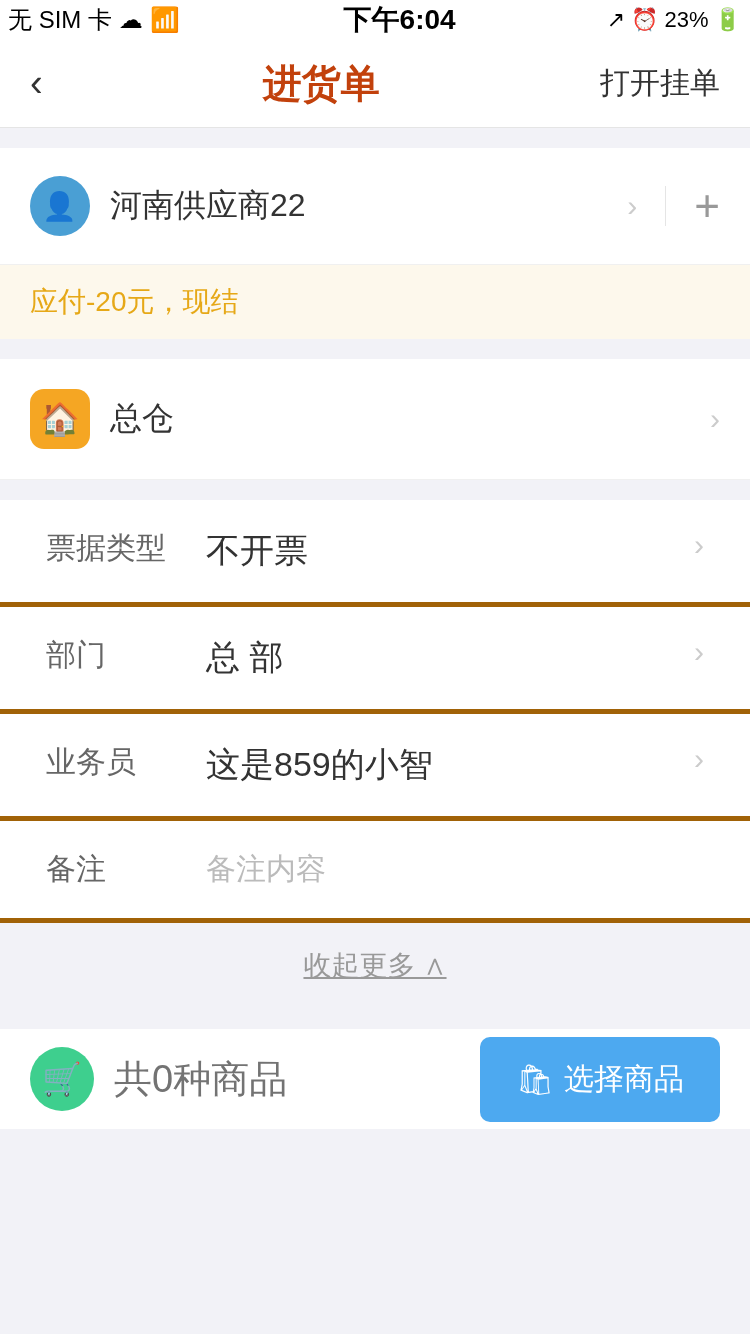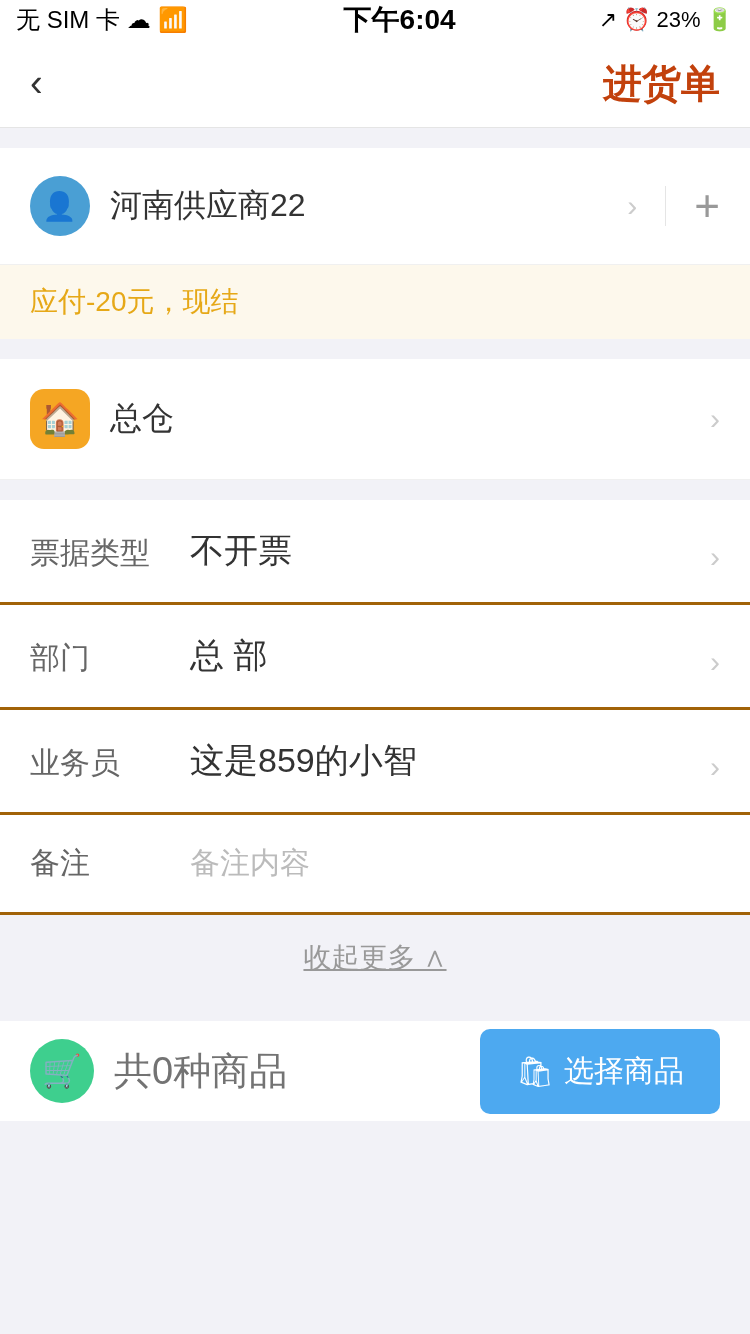--- a/index.html
+++ b/index.html
@@ -13,21 +13,21 @@
     }
 
     
     .status-bar {
       width: 100%;
       height: 40px;
       background: #fff;
       display: flex;
       align-items: center;
       justify-content: space-between;
-      padding: 0 16px;
+      padding: 0 8px;
       font-size: 24px;
       color: #000;
     }
     .status-left { display: flex; align-items: center; gap: 8px; }
     .status-center { font-weight: 600; font-size: 28px; margin-left: 12px; }
     .status-right { display: flex; align-items: center; gap: 6px; font-size: 22px; }
 
     
     .nav-bar {
       width: 100%;
@@ -141,23 +141,23 @@
       margin-left: 20px;
       font-size: 32px;
       color: #333;
     }
     .list-row .chevron-icon { margin-left: auto; }
 
     
     .form-row {
       background: #fff;
       display: flex;
-      align-items: flex-end;
-      padding: 28px 30px;
-      border-bottom: 3px solid #a16207;
+      align-items: flex-start;
+      padding: 28px 46px;
+      border-bottom: 5px solid #a16207;
       min-height: 88px;
     }
     .form-label {
       font-size: 30px;
       color: #666;
       width: 140px;
       flex-shrink: 0;
     }
     .form-value {
       flex: 1;
@@ -239,20 +239,21 @@
     <span>↗</span>
     <span>⏰</span>
     <span>23%</span>
     <span>🔋</span>
   </div>
 </div>
 
 <div class="nav-bar">
   <span class="nav-back">‹</span>
   <span class="nav-title">进货单</span>
+  <span class="nav-action">打开挂单</span>
 </div>
 
 <div class="section-gap"></div>
 
 <div class="card">
   <div class="supplier-row">
     <div class="supplier-avatar">
       <span>👤</span>
     </div>
     <span class="supplier-name">河南供应商22</span>

